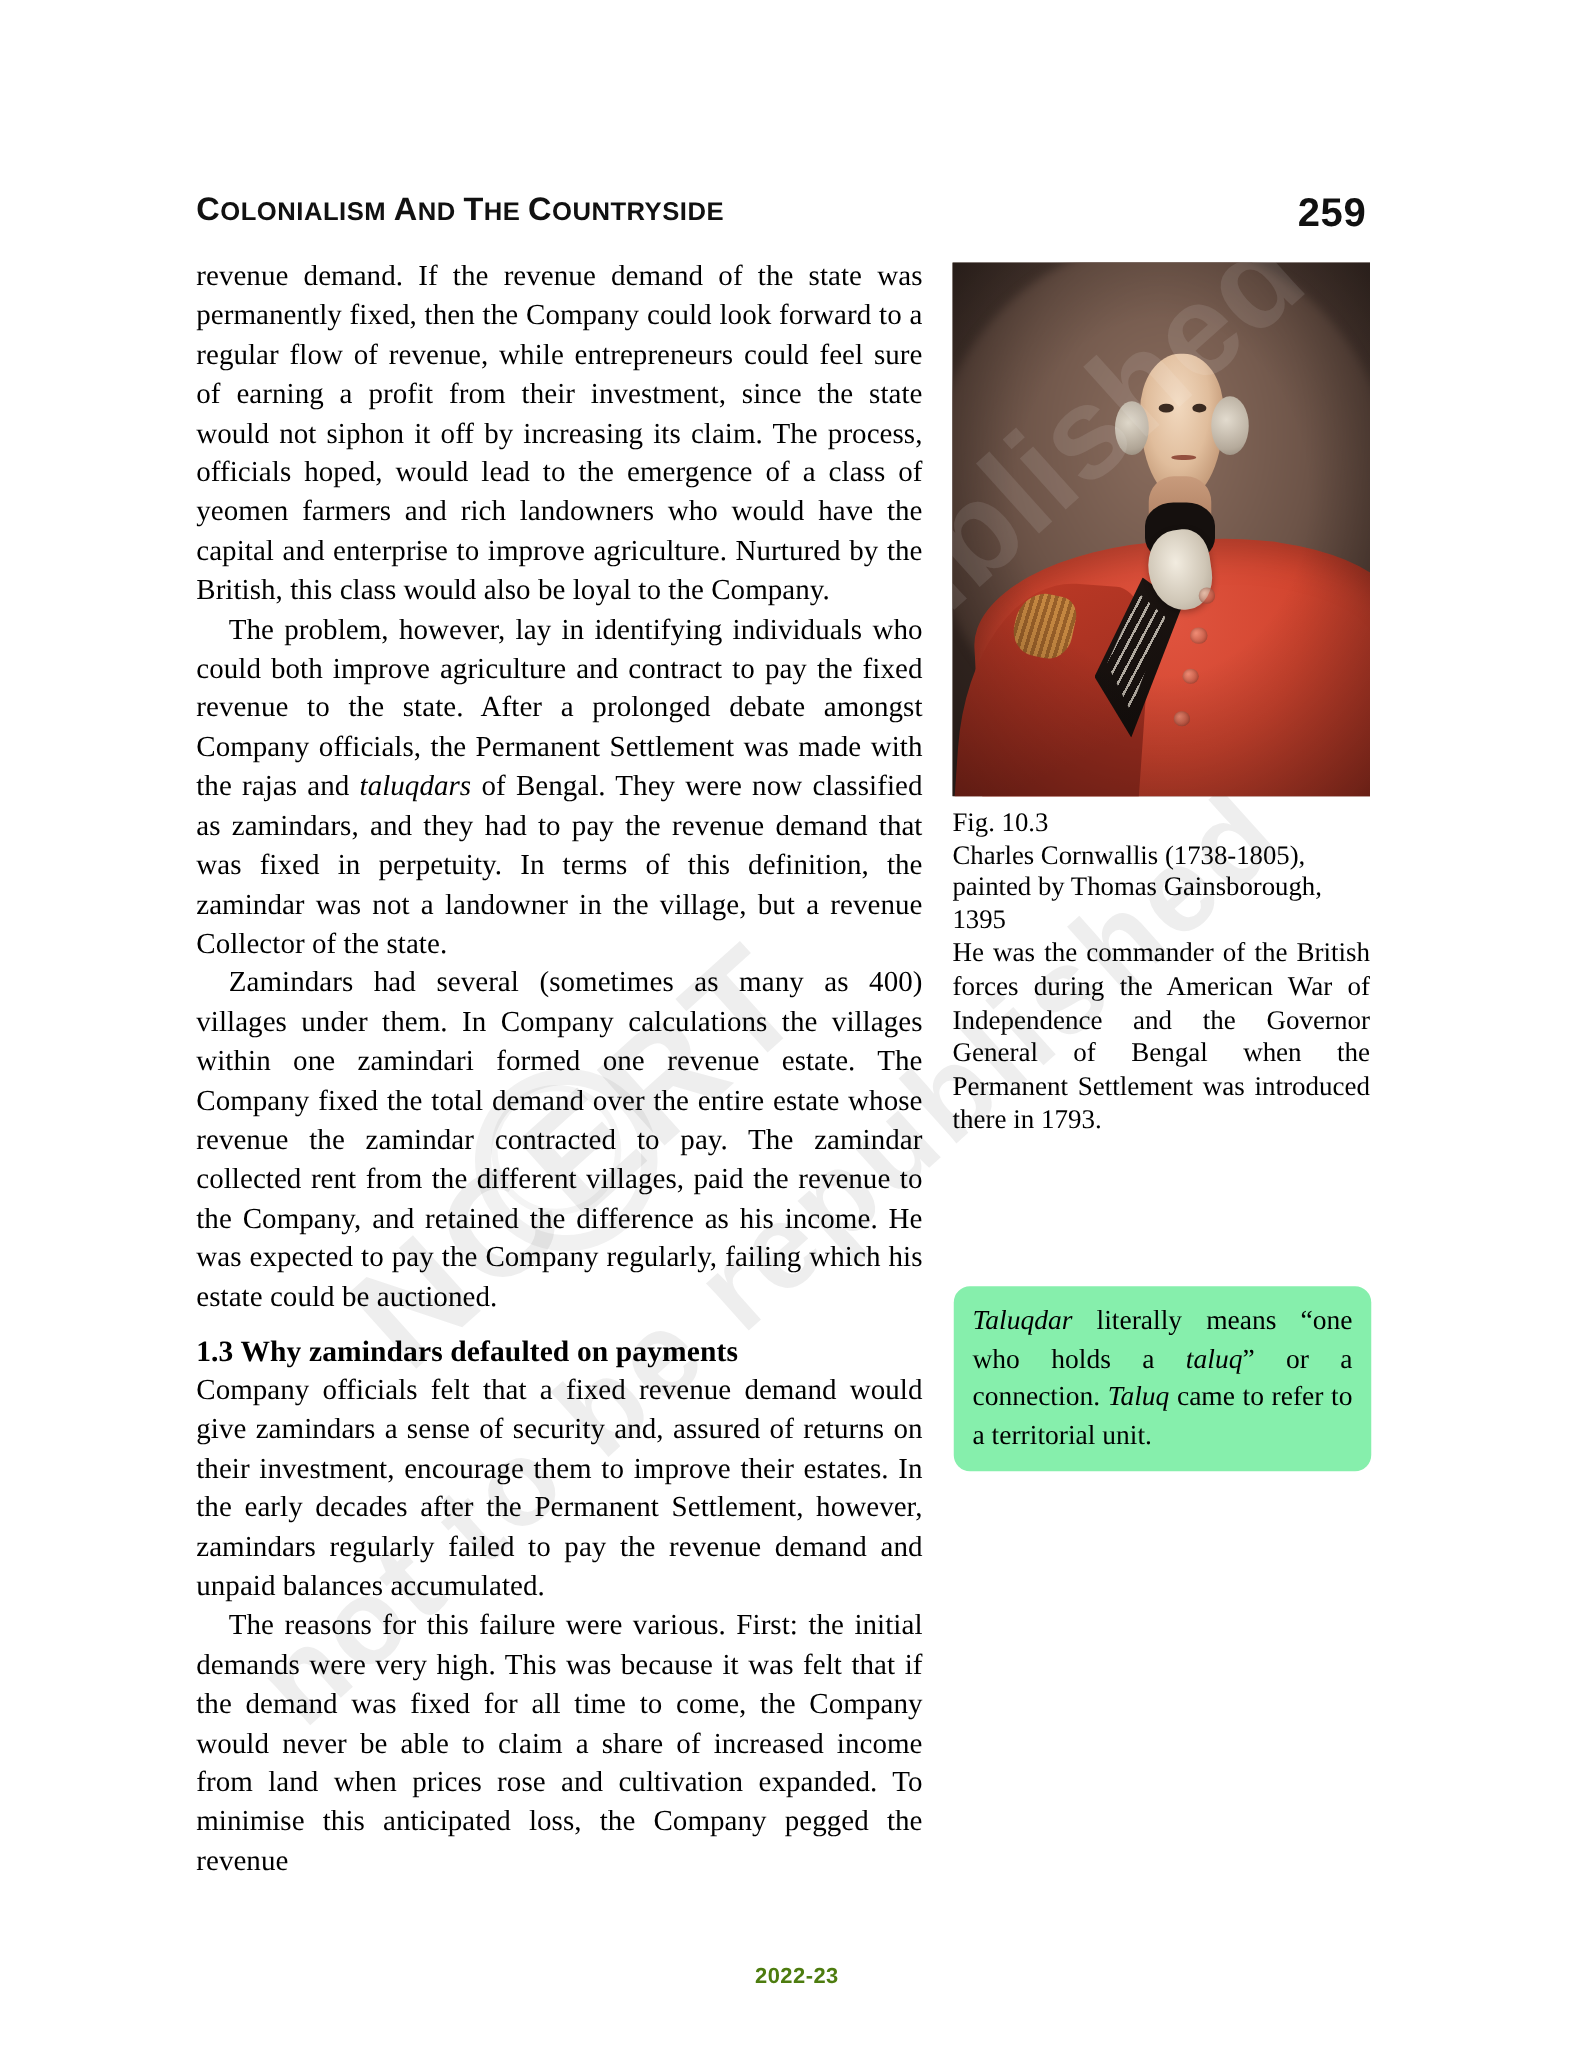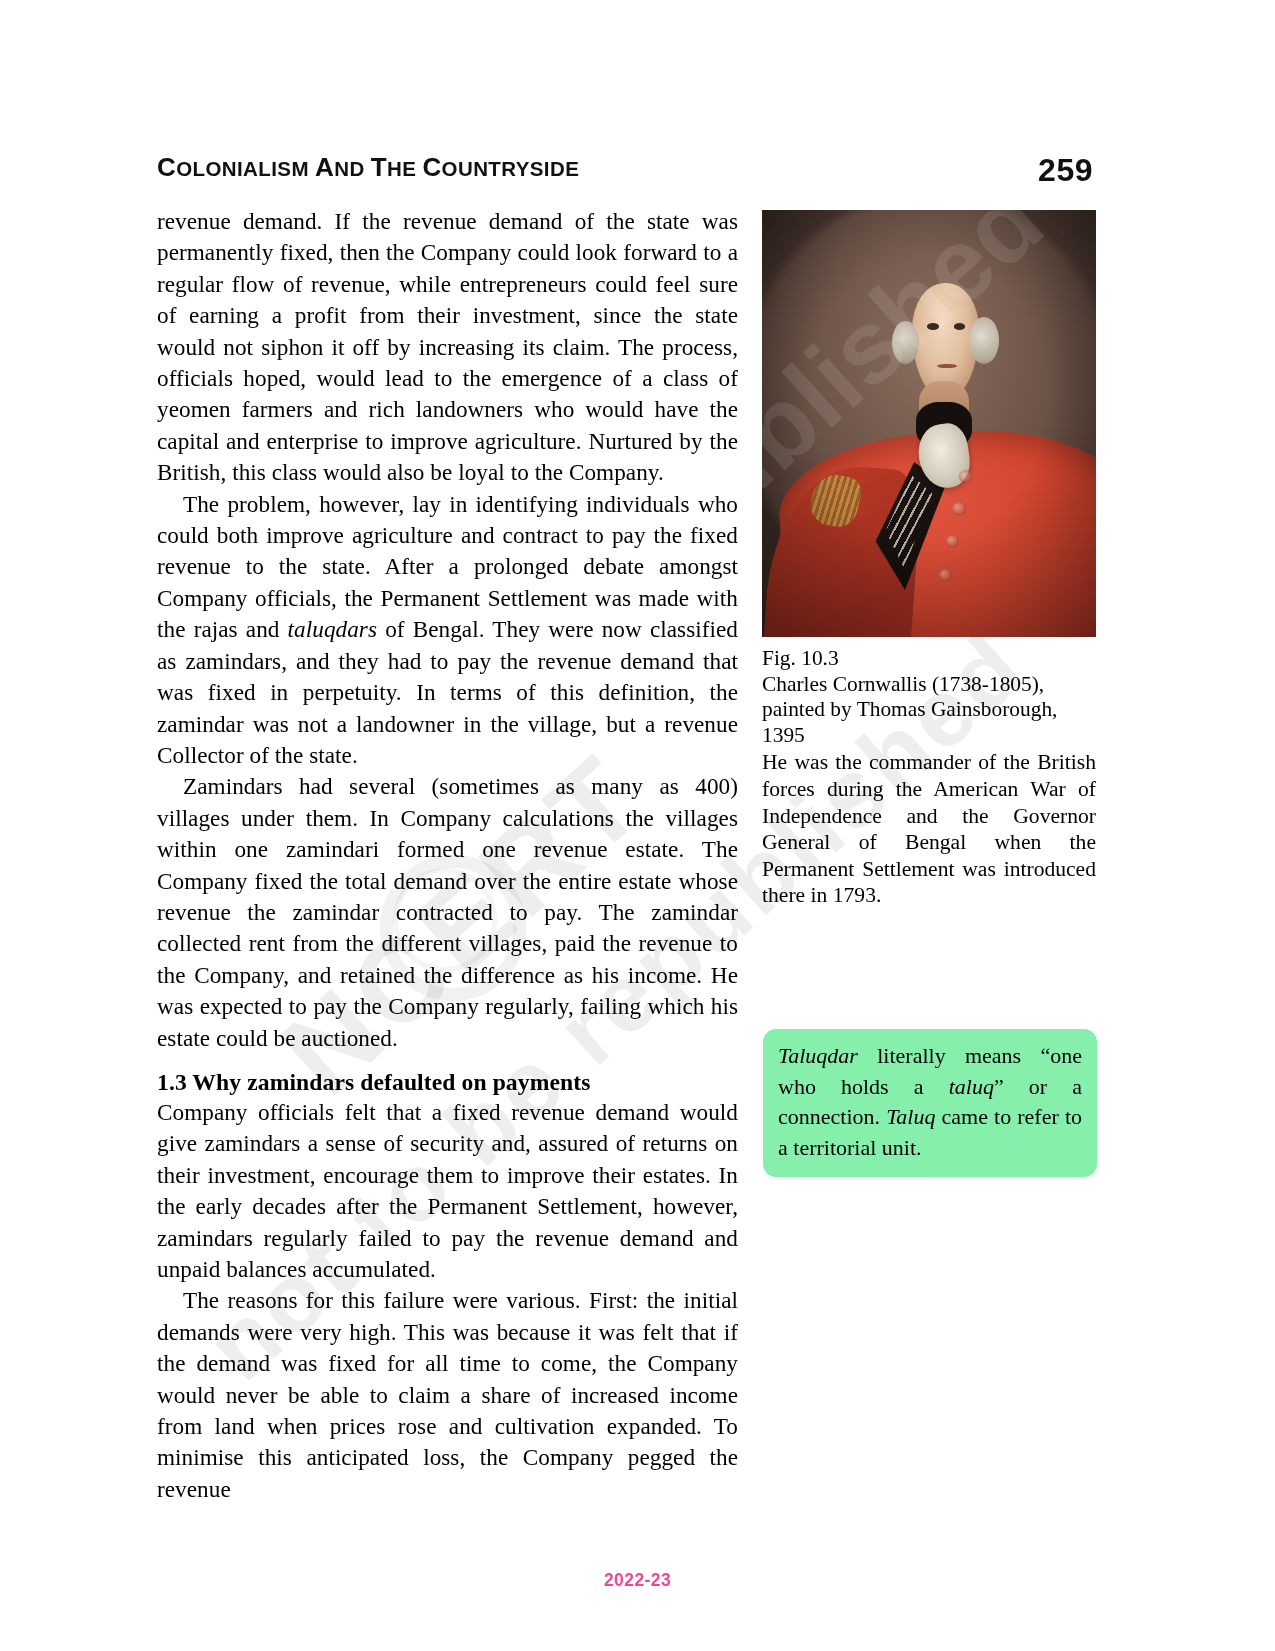--- a/index.html
+++ b/index.html
@@ -363,21 +363,21 @@
   .footer {
     position: absolute;
     left: 0;
     top: 1570px;
     width: 1275px;
     text-align: center;
     font-family: "Liberation Sans", sans-serif;
     font-size: 17.5px;
     font-weight: bold;
     letter-spacing: 0.4px;
-    color: #ec4899;
+    color: #4d7c0f;
     z-index: 3;
   }
 </style>
 </head>
 <body>
 
 <div class="page">
 
   <div class="watermark">
     <div class="wm-ring"></div>

